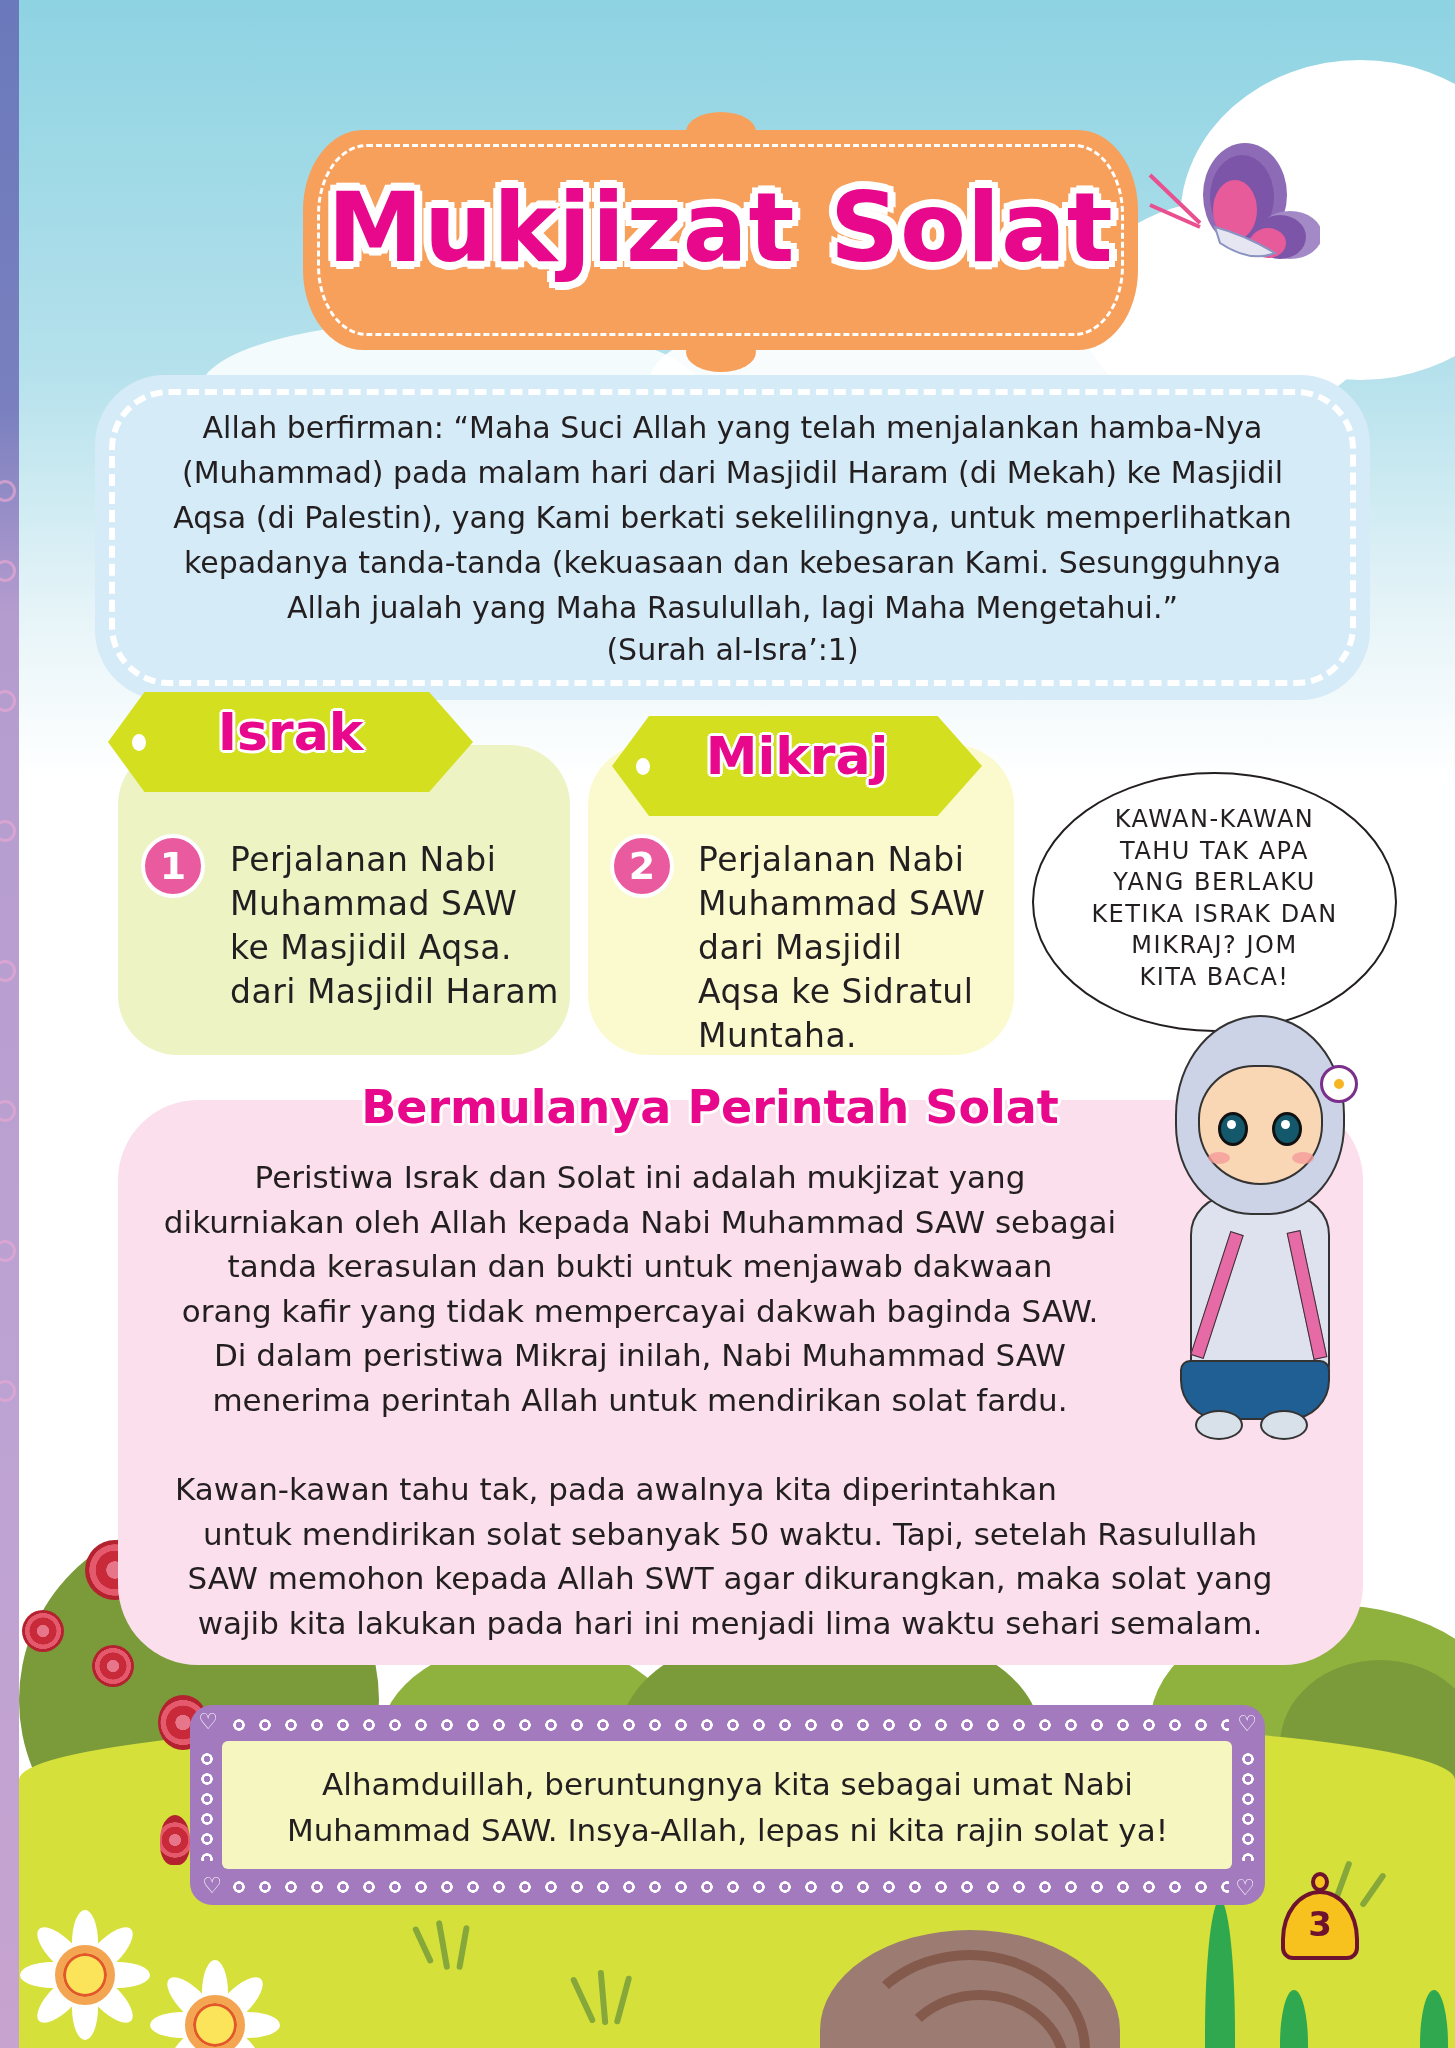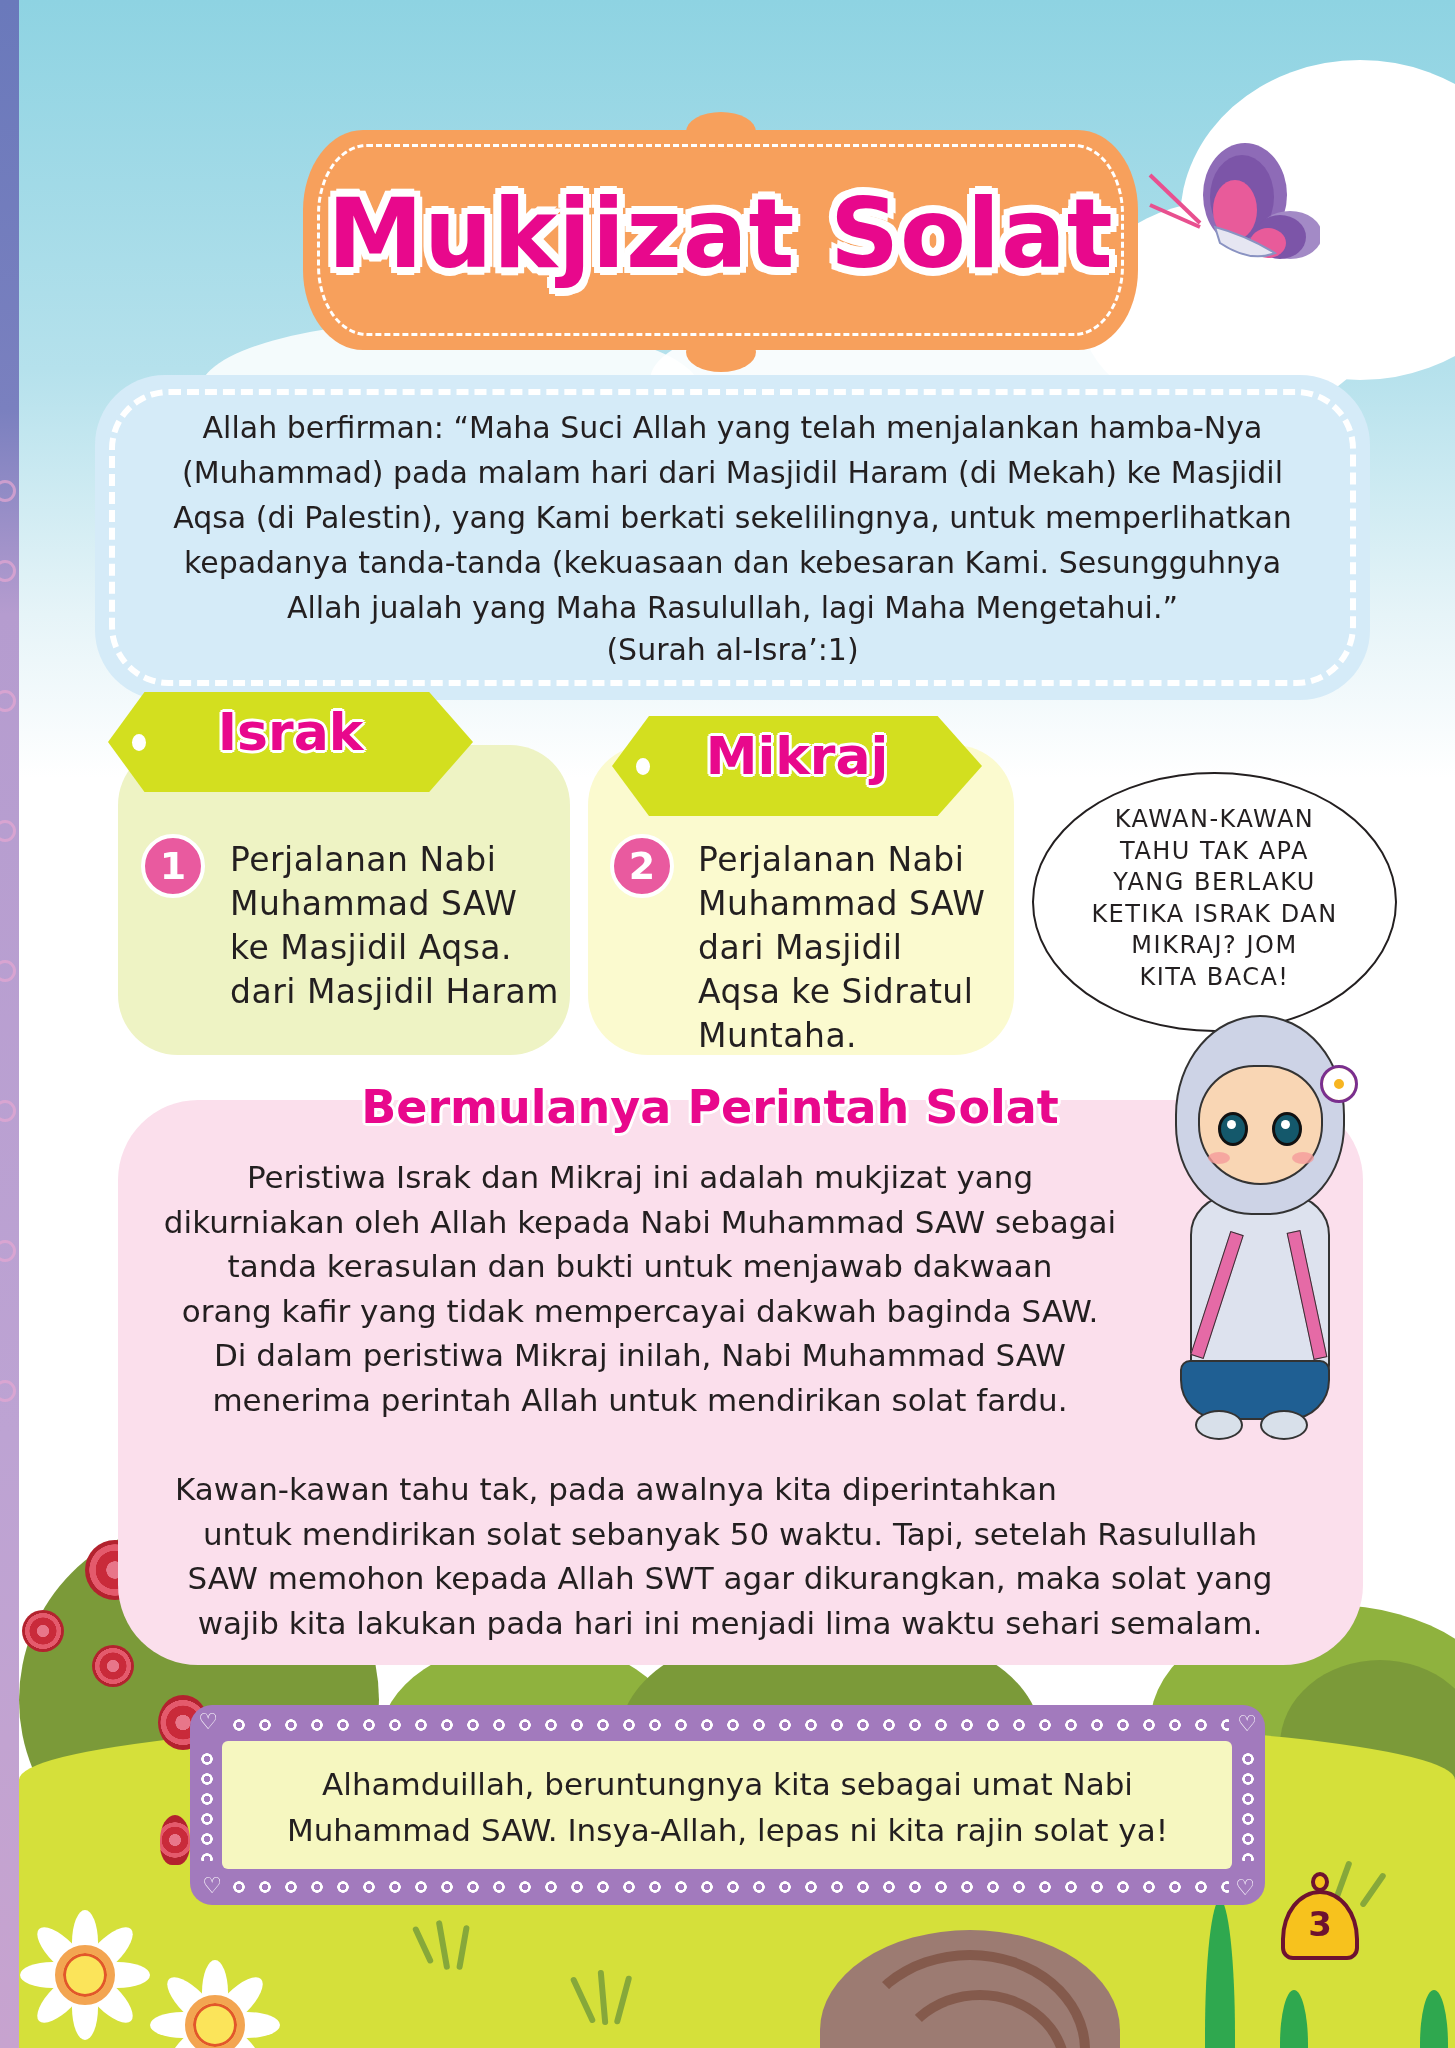--- a/index.html
+++ b/index.html
@@ -77,21 +77,20 @@
     .title-text {
       position: absolute; left: 0; top: 42px; width: 100%; text-align: center;
       font-family: "DejaVu Sans", sans-serif; font-weight: bold; font-size: 96px;
       color: #e8088c; letter-spacing: 1px;
       -webkit-text-stroke: 0;
       text-shadow:
         5px 0 0 #fff, -5px 0 0 #fff, 0 5px 0 #fff, 0 -5px 0 #fff,
         4px 4px 0 #fff, -4px -4px 0 #fff, 4px -4px 0 #fff, -4px 4px 0 #fff,
         8px 0 0 #fff, -8px 0 0 #fff, 0 8px 0 #fff, 0 -8px 0 #fff,
         6px 6px 0 #fff, -6px -6px 0 #fff, 6px -6px 0 #fff, -6px 6px 0 #fff;
-      margin-top: 6px;
     }
     
     .butterfly { position: absolute; left: 1140px; top: 135px; width: 180px; height: 150px; }
     
     .quote-box {
       position: absolute; left: 95px; top: 375px; width: 1275px; height: 325px;
       background: #d5ebf8; border-radius: 70px;
     }
     .quote-box .stitch {
       position: absolute; left: 14px; top: 14px; right: 14px; bottom: 14px;
@@ -390,21 +389,21 @@
     <div>Muhammad SAW</div>
     <div>dari Masjidil</div>
     <div>Aqsa ke Sidratul</div>
     <div>Muntaha.</div>
   </div>
 
   <div class="pink-box"></div>
   <div class="section-heading">Bermulanya Perintah Solat</div>
 
   <div class="para" style="left:140px;top:1155px;width:1000px;">
-    <div>Peristiwa Israk dan Mikraj ini adalah mukjizat yang</div>
+    <div>Peristiwa Israk dan Solat ini adalah mukjizat yang</div>
     <div>dikurniakan oleh Allah kepada Nabi Muhammad SAW sebagai</div>
     <div>tanda kerasulan dan bukti untuk menjawab dakwaan</div>
     <div>orang kafir yang tidak mempercayai dakwah baginda SAW.</div>
     <div>Di dalam peristiwa Mikraj inilah, Nabi Muhammad SAW</div>
     <div>menerima perintah Allah untuk mendirikan solat fardu.</div>
   </div>
 
   <div class="para" style="left:140px;top:1467px;width:1180px;">
     <div style="text-align:left;padding-left:35px;">Kawan-kawan tahu tak, pada awalnya kita diperintahkan</div>
     <div>untuk mendirikan solat sebanyak 50 waktu. Tapi, setelah Rasulullah</div>

